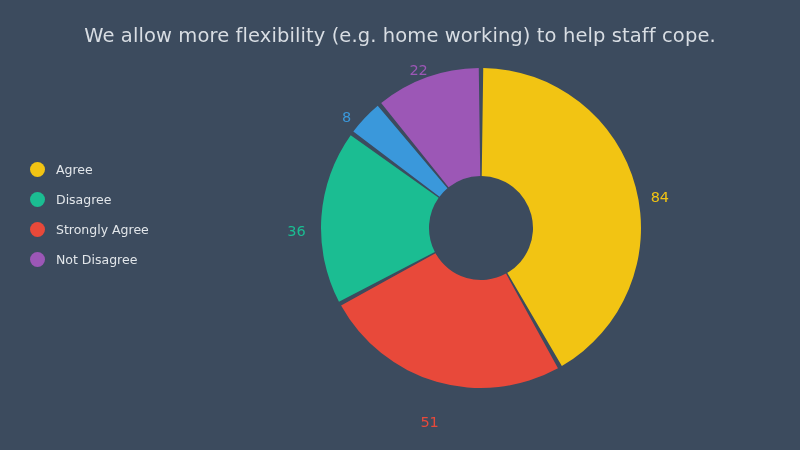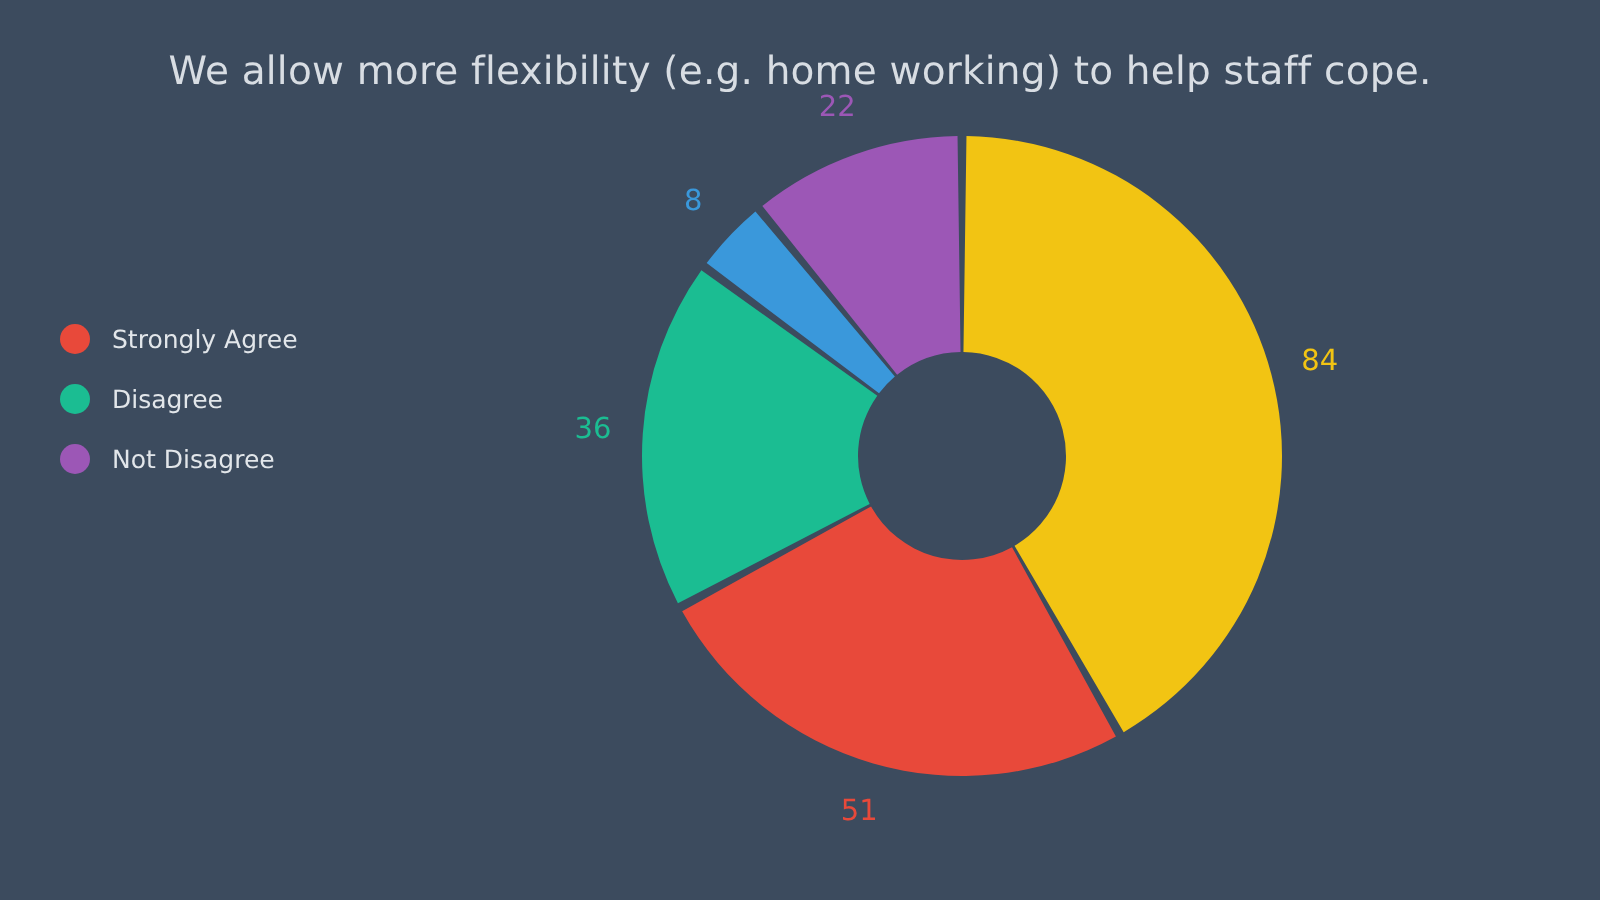--- a/index.html
+++ b/index.html
@@ -59,37 +59,42 @@
     top: 0;
     width: 800px;
     height: 450px;
   }
   .slice-label {
     position: absolute;
     font-size: 14.5px;
     transform: translate(-50%, -50%);
     white-space: nowrap;
     pointer-events: none;
+    margin-top: 16px;
   }
 </style>
 </head>
 <body style="background: rgb(60, 75, 94);">
 
 <div id="chart-root" style="background: rgb(60, 75, 94);">
 
   <div id="chart-title" style="color: rgb(216, 221, 227);">We allow more flexibility (e.g. home working) to help staff cope.</div>
 
   <div id="legend">
       <div class="legend-item">
-        <span class="legend-swatch" style="background: rgb(232, 73, 58);"></span>
-        <span class="legend-label">Strongly Agree</span>
+        <span class="legend-swatch" style="background: rgb(242, 196, 19);"></span>
+        <span class="legend-label">Agree</span>
       </div>
       <div class="legend-item">
         <span class="legend-swatch" style="background: rgb(27, 189, 146);"></span>
         <span class="legend-label">Disagree</span>
+      </div>
+      <div class="legend-item">
+        <span class="legend-swatch" style="background: rgb(232, 73, 58);"></span>
+        <span class="legend-label">Strongly Agree</span>
       </div>
       <div class="legend-item">
         <span class="legend-swatch" style="background: rgb(156, 87, 182);"></span>
         <span class="legend-label">Not Disagree</span>
       </div>
     </div>
 
   <div id="donut-wrap">
     <svg id="donut-svg" width="800" height="450" viewBox="0 0 800 450">
         <path d="M 483.23394885426325 68.01559615851133 A 160 160 0 0 1 561.8503368867852 366.06963107538655 L 507.2763594882052 272.8726300995006 A 52 52 0 0 0 481.72603337763553 176.00506875151618 Z" fill="#f2c413"></path>

